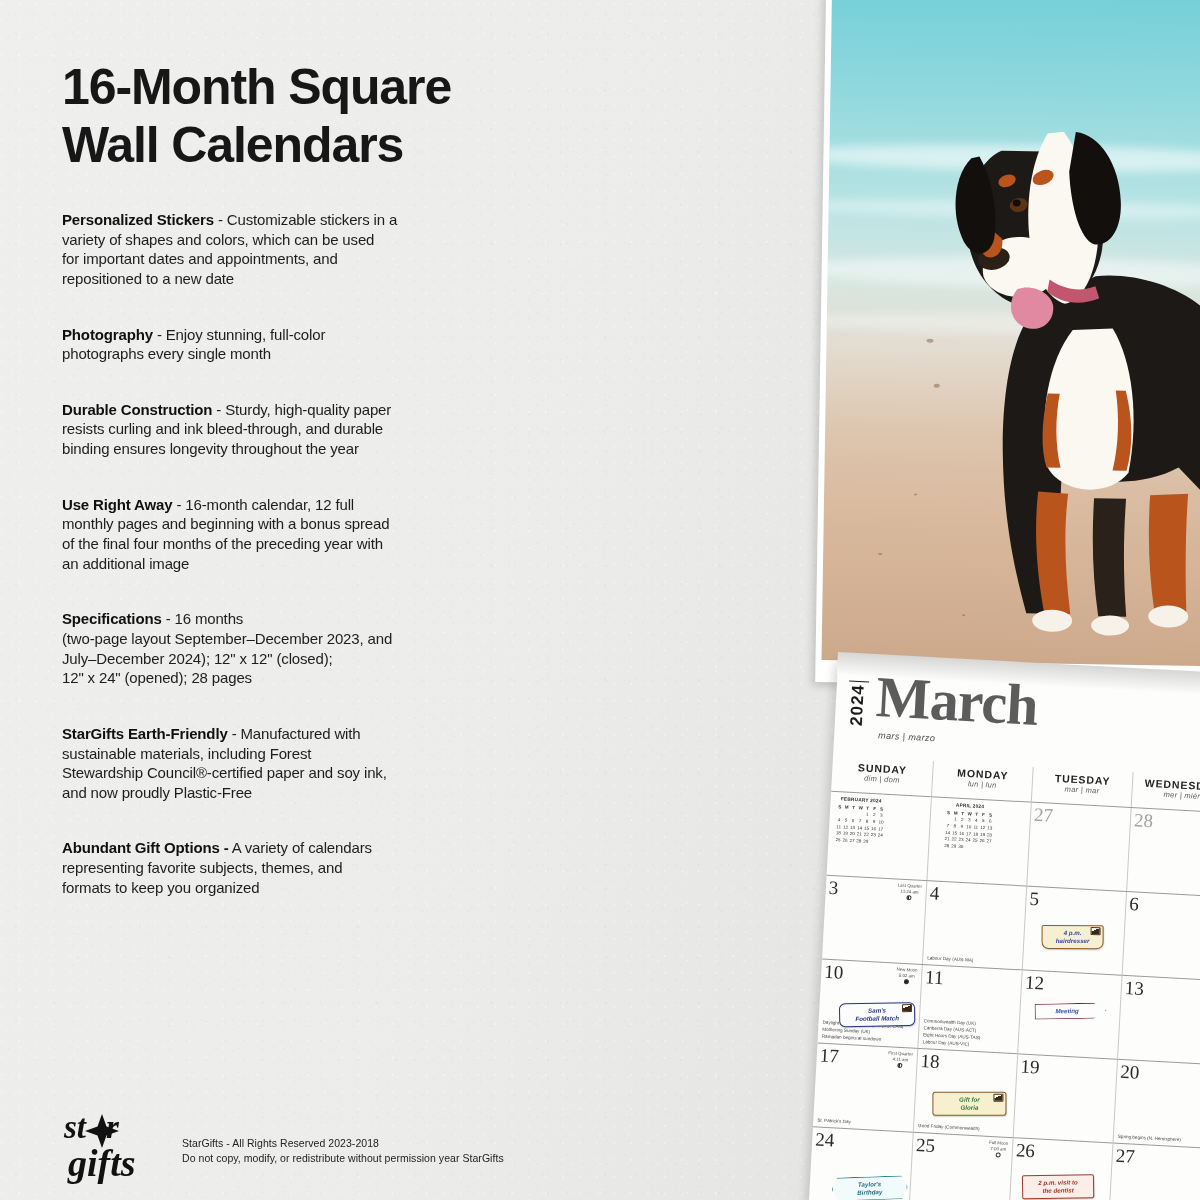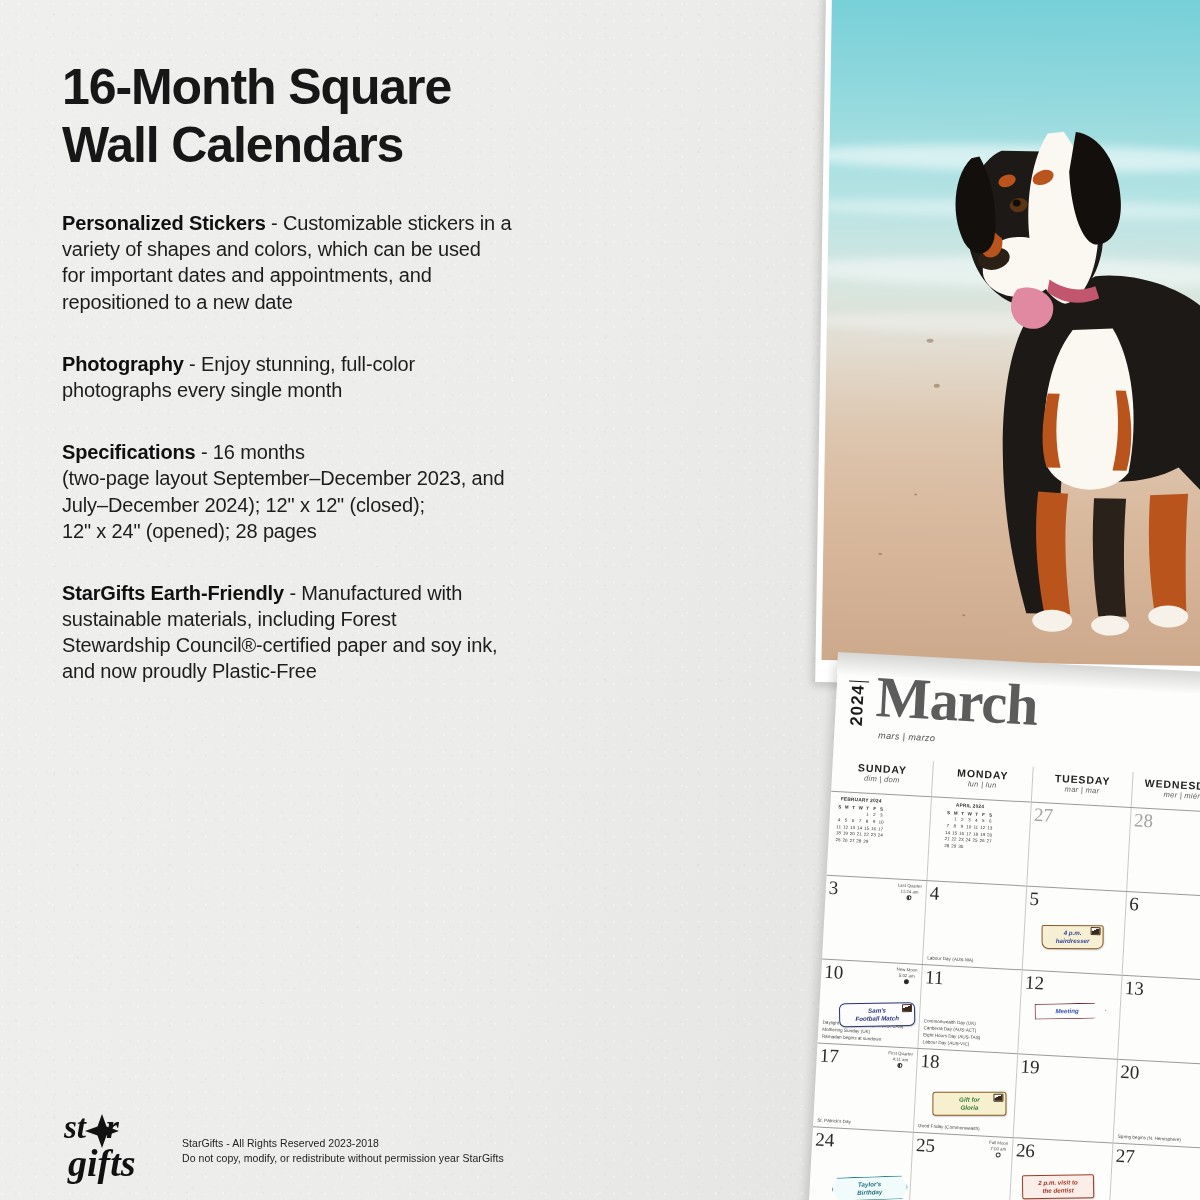--- a/index.html
+++ b/index.html
@@ -51,21 +51,21 @@
     font-size: 50px;
     font-weight: 700;
     line-height: 1.16;
     letter-spacing: -1.1px;
     color: #171717;
     white-space: pre-line;
     margin-bottom: 26px;
   }
 
   .feature {
-    font-size: 20px;
+    font-size: 15px;
     line-height: 1.31;
     color: #1d1d1d;
     letter-spacing: -0.15px;
     margin-bottom: 21px;
     max-width: 690px;
     margin-top: 36px;
   }
   .feature .lead { font-weight: 700; color: #101010; }
   .feature .body { font-weight: 400; white-space: pre-line; }
 
@@ -342,28 +342,38 @@
     <div id="title">16-Month Square
 Wall Calendars</div>
 
     <div id="features">
         <div class="feature"><span class="lead">Personalized Stickers</span><span class="body"> - Customizable stickers in a
 variety of shapes and colors, which can be used
 for important dates and appointments, and
 repositioned to a new date</span></div>
         <div class="feature"><span class="lead">Photography</span><span class="body"> - Enjoy stunning, full-color
 photographs every single month</span></div>
+        <div class="feature"><span class="lead">Durable Construction</span><span class="body"> - Sturdy, high-quality paper
+resists curling and ink bleed-through, and durable
+binding ensures longevity throughout the year</span></div>
+        <div class="feature"><span class="lead">Use Right Away</span><span class="body"> - 16-month calendar, 12 full
+monthly pages and beginning with a bonus spread
+of the final four months of the preceding year with
+an additional image</span></div>
         <div class="feature"><span class="lead">Specifications</span><span class="body"> - 16 months
 (two-page layout September–December 2023, and
 July–December 2024); 12" x 12" (closed);
 12" x 24" (opened); 28 pages</span></div>
         <div class="feature"><span class="lead">StarGifts Earth-Friendly</span><span class="body"> - Manufactured with
 sustainable materials, including Forest
 Stewardship Council®-certified paper and soy ink,
 and now proudly Plastic-Free</span></div>
+        <div class="feature"><span class="lead">Abundant Gift Options -</span><span class="body"> A variety of calendars
+representing favorite subjects, themes, and
+formats to keep you organized</span></div>
       </div>
   </div>
 
   <div id="footer">
     <div id="logo">
       <svg viewBox="0 0 104 86" width="104" height="86" aria-hidden="true">
 
         <text x="2" y="38" font-family="Liberation Serif, serif" font-size="33" font-style="italic" font-weight="700" fill="#111">st</text>
         <text x="44" y="38" font-family="Liberation Serif, serif" font-size="33" font-style="italic" font-weight="700" fill="#111">r</text>
 

